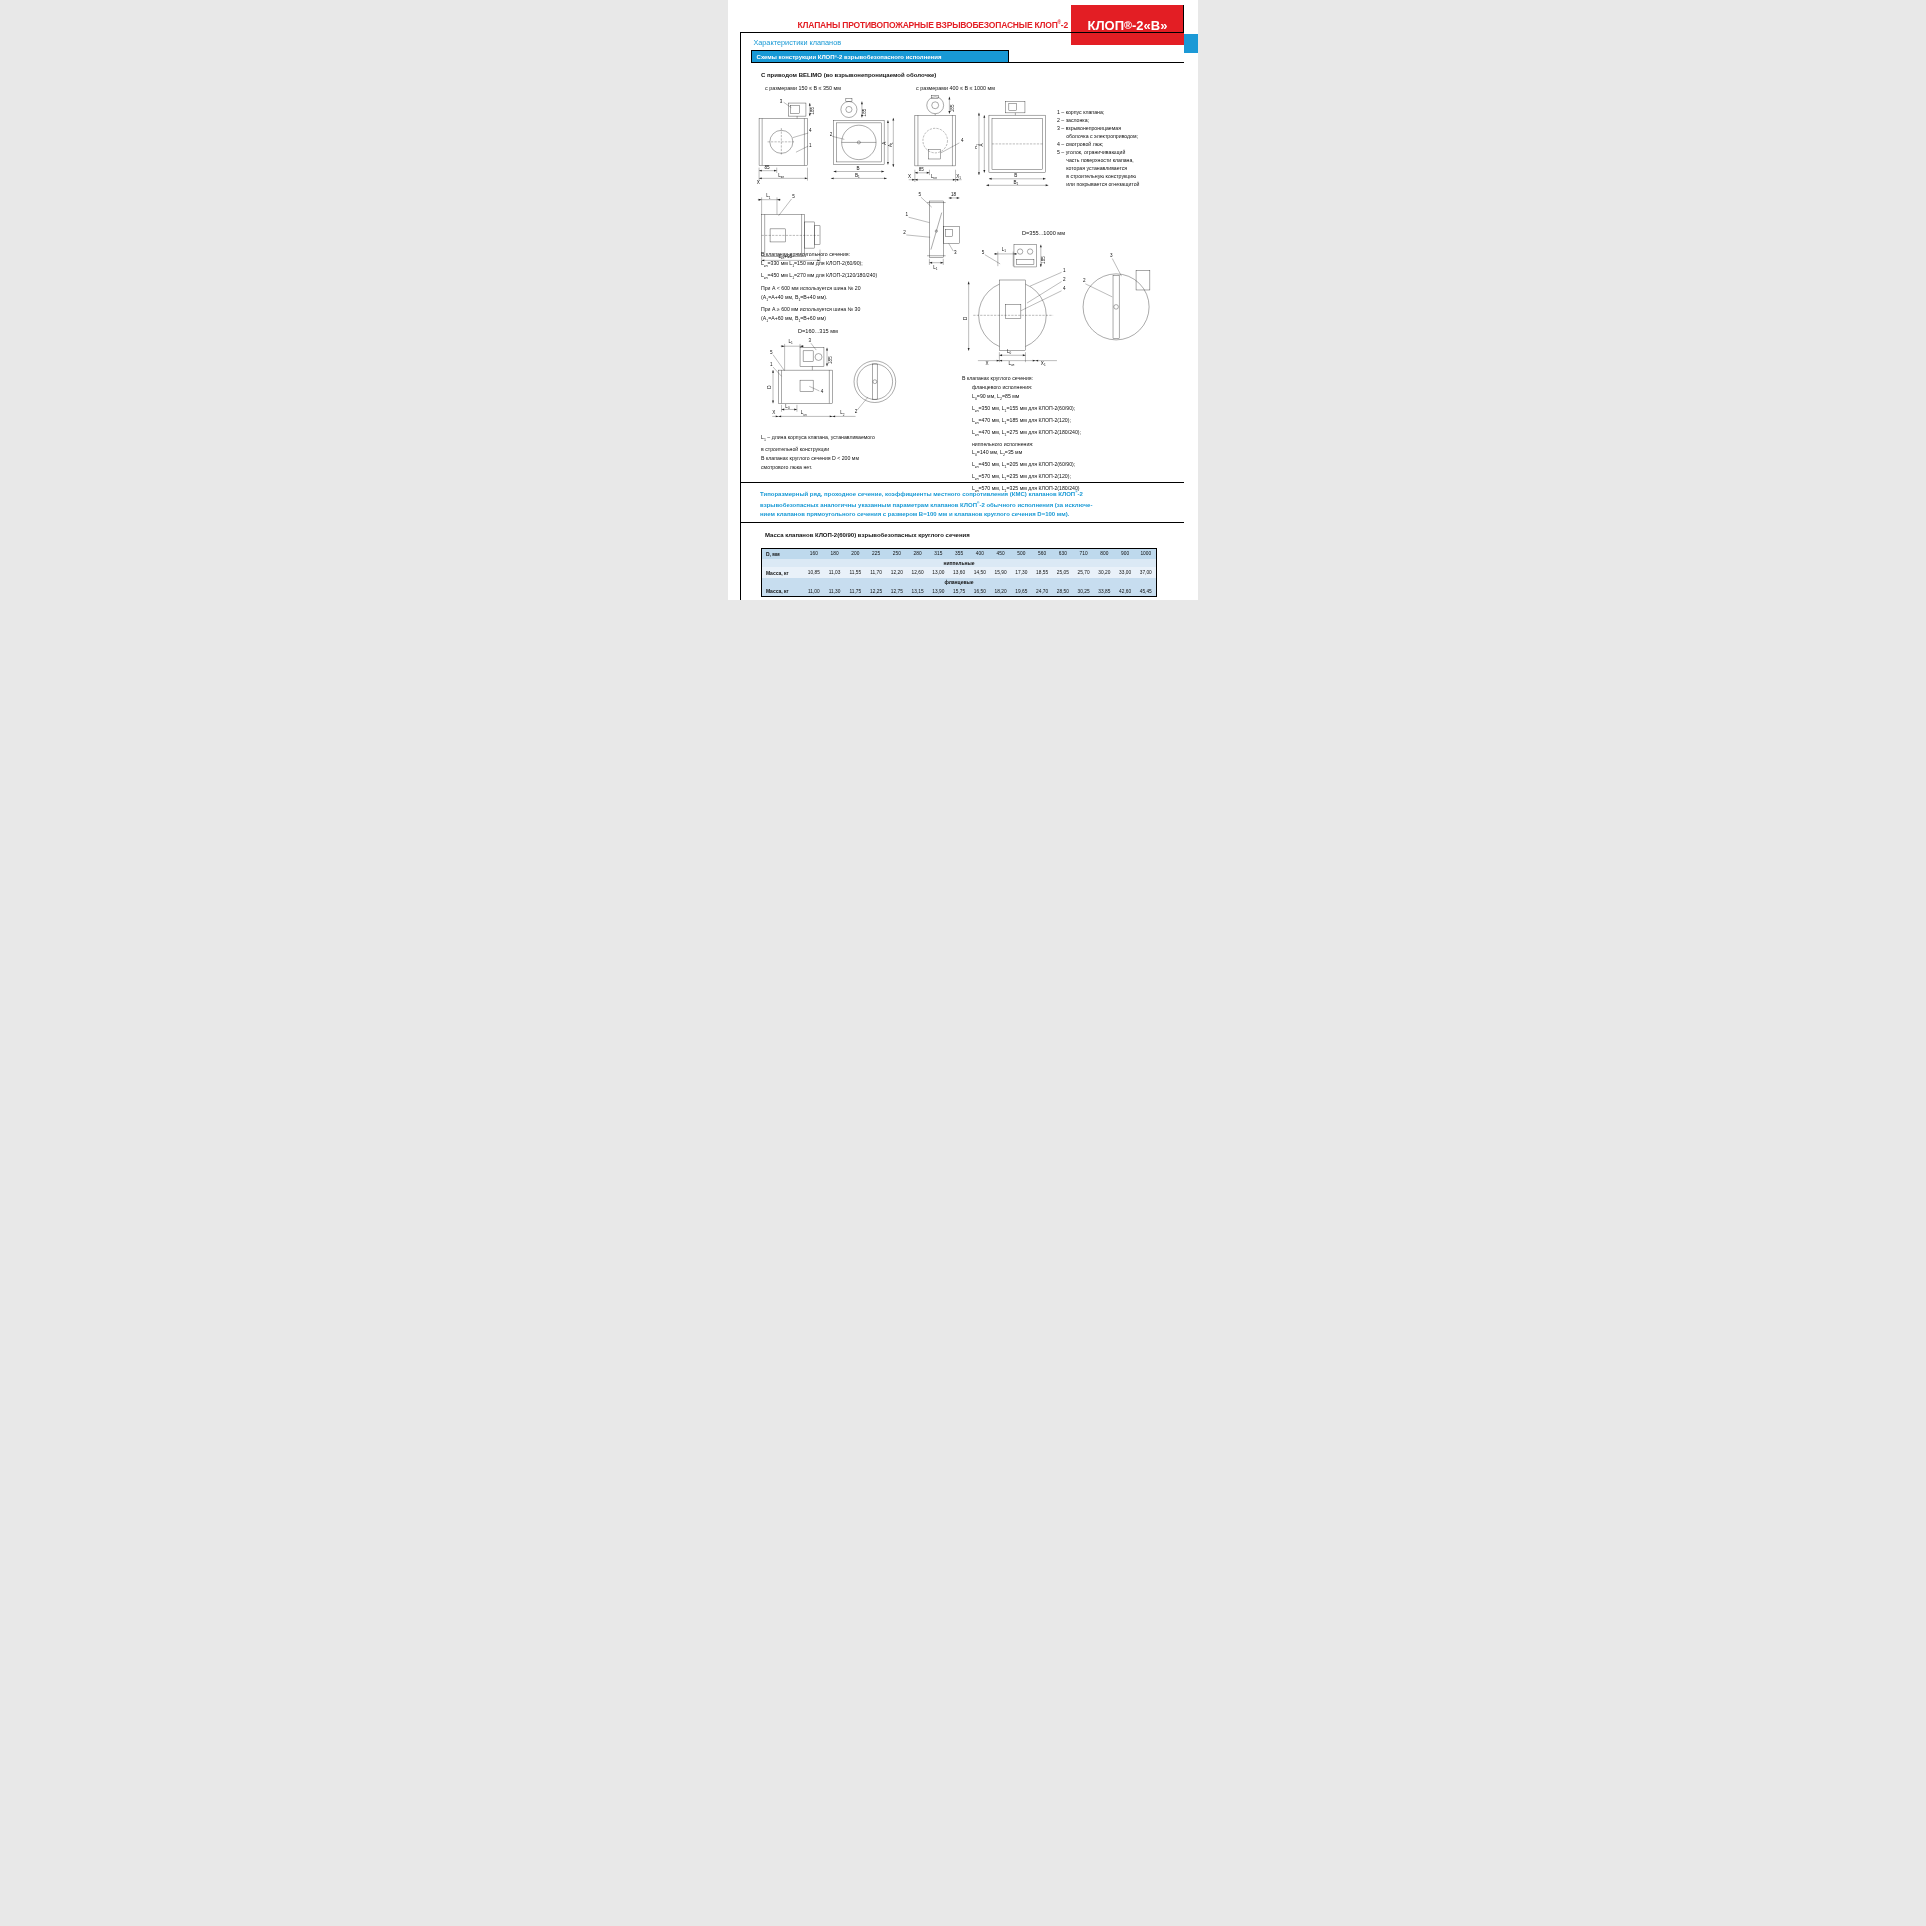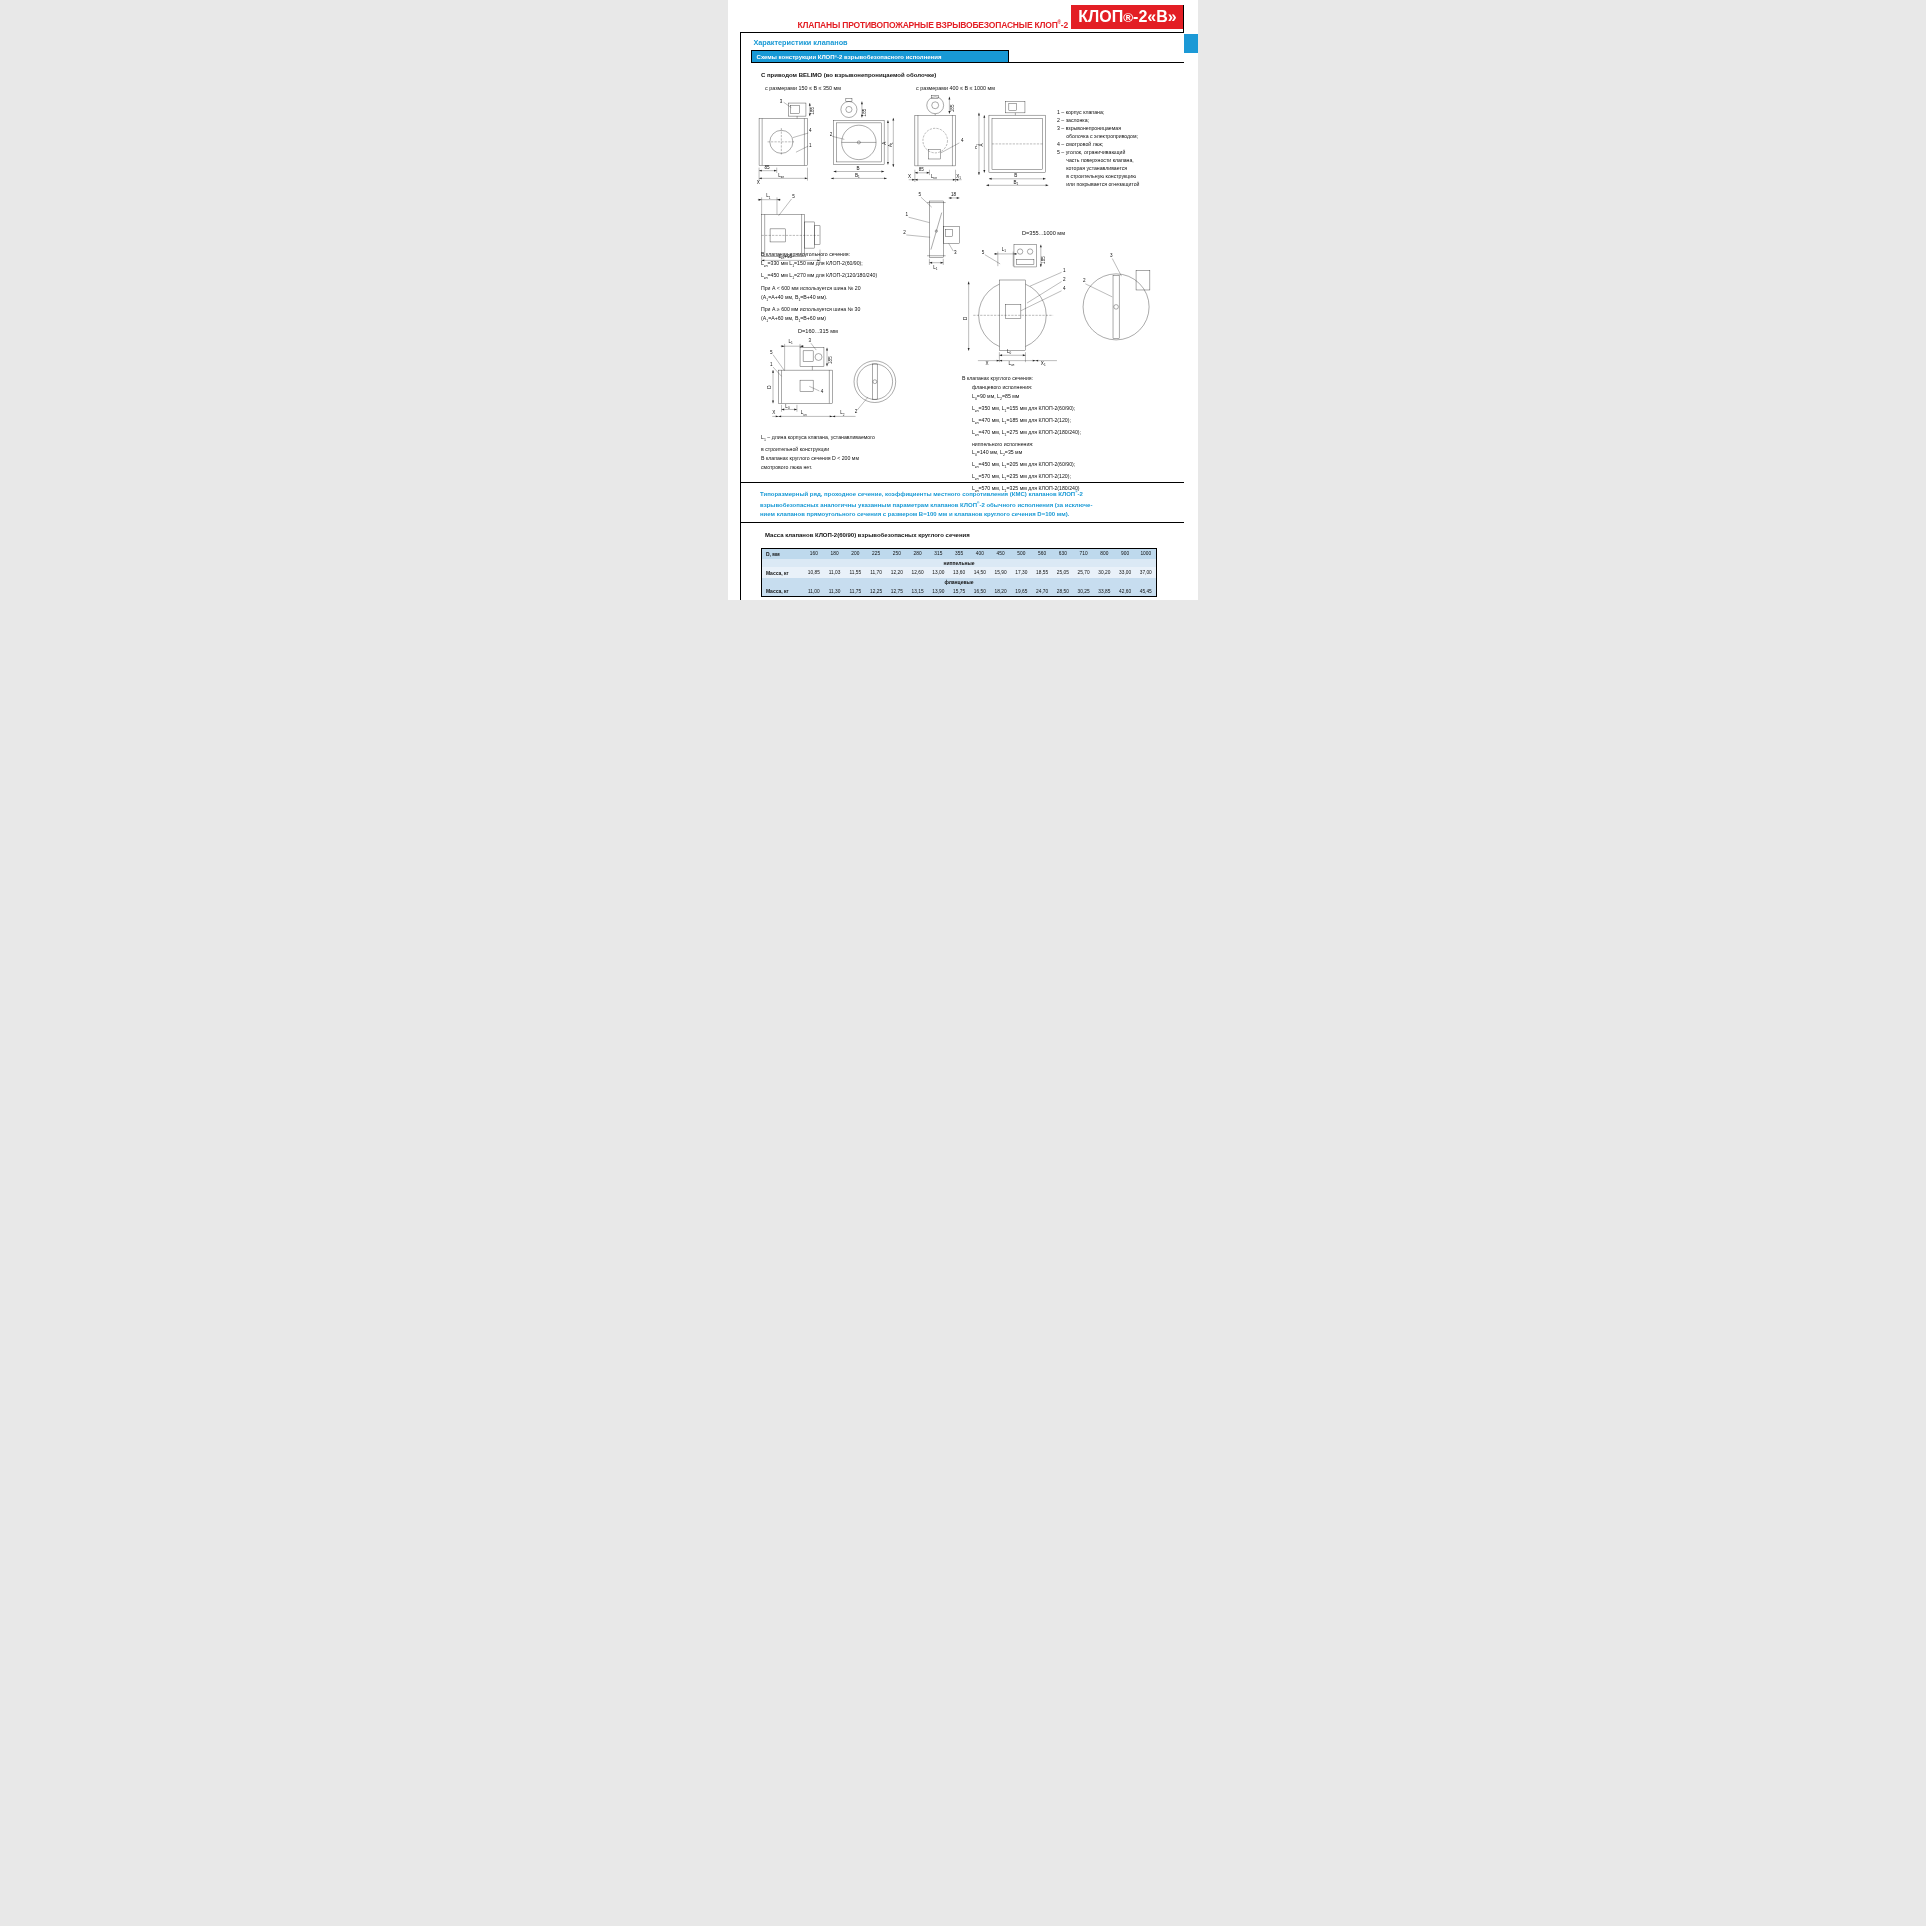--- a/index.html
+++ b/index.html
@@ -4,25 +4,25 @@
 <style>
   * { box-sizing: border-box; }
   body { margin:0; background:#e8e8e8; font-family:"Liberation Sans","DejaVu Sans",sans-serif; }
   .page { position:relative; width:470px; height:600px; background:#fff; margin:0 auto; overflow:hidden; color:#111; }
 
   .rule { position:absolute; background:#000; }
 
   .header-title { position:absolute; left:46px; top:19.6px; width:294px; text-align:right;
     font-size:8.5px; font-weight:bold; color:#e31e24; letter-spacing:-0.2px; white-space:nowrap; }
   .header-title sup, .banner sup, .blue-note sup { font-size:0.55em; }
-  .badge { position:absolute; left:343px; top:5px; width:113px; height:24px; background:#e31e24;
-    color:#fff; font-size:16px; font-weight:bold; display:flex; align-items:center; justify-content:center; white-space:nowrap; }
+  .badge { position:absolute; left:343px; top:5px; width:113px; height:40px; background:#e31e24;
+    color:#fff; font-size:13px; font-weight:bold; display:flex; align-items:center; justify-content:center; white-space:nowrap; }
   .tab-marker { position:absolute; left:456px; top:34px; width:13.5px; height:18.5px; background:#1c99d6; }
 
-  .char-heading { position:absolute; left:25.4px; top:38px; font-size:7.3px; font-weight:bold; color:#1899d5; }
+  .char-heading { position:absolute; left:25.4px; top:38px; font-size:7.3px; font-weight:normal; color:#1899d5; }
   .banner { position:absolute; left:23px; top:50px; width:258px; height:13px; background:#1899d5;
     border:0.8px solid #000; color:#fff; font-size:6px; font-weight:bold; display:flex; align-items:center; padding-left:4.6px; white-space:nowrap; }
 
   .belimo-heading { position:absolute; left:33px; top:72px; font-size:6px; font-weight:bold; }
   .subtitle { position:absolute; top:85px; font-size:5.4px; }
 
   .txt { position:absolute; font-size:5.2px; line-height:8.9px; white-space:pre-line; }
   .txt sub, .legend-item sub, .round-line sub { font-size:0.68em; }
 
   .legend { position:absolute; left:329px; top:108px; width:106px; font-size:5.2px; line-height:8px; }

